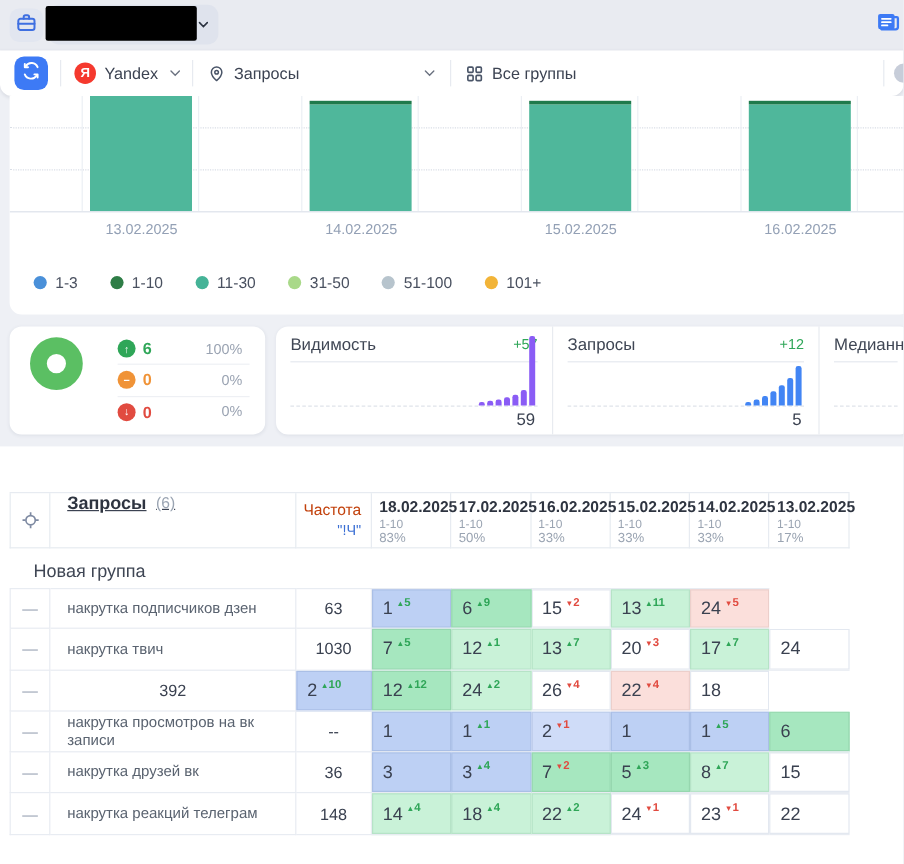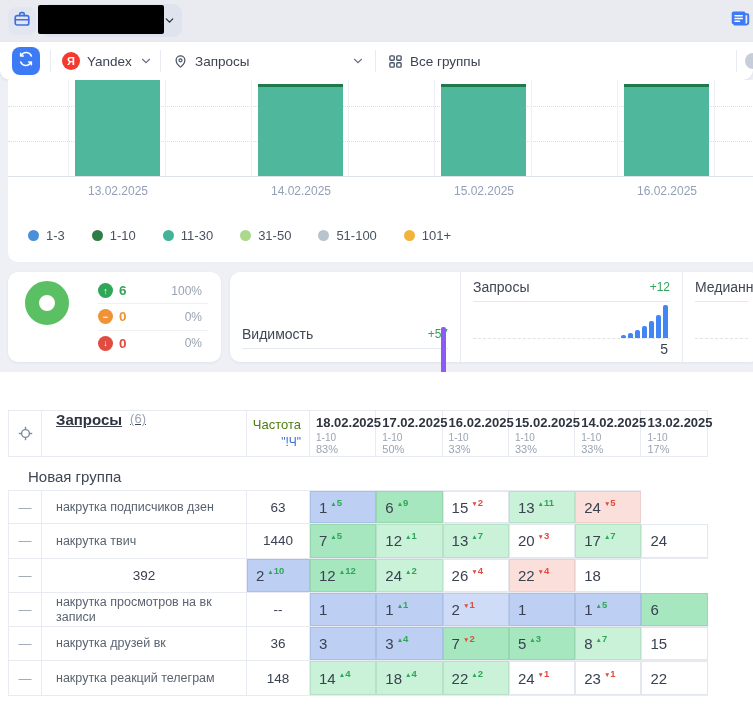--- a/index.html
+++ b/index.html
@@ -66,21 +66,21 @@
 
   .tgrid { display:grid; grid-template-columns:34px 205px 63px repeat(6,66.3px); }
   .thead { position:absolute; left:8px; top:38px; border-top:1px solid #e7ebf1; }
   .thead > div { height:46px; border-right:1px solid #e7ebf1; border-bottom:1px solid #e7ebf1; }
   .thead > div:first-child { border-left:1px solid #e7ebf1; }
   .hc-target { display:flex; align-items:center; justify-content:center; cursor:pointer; }
   .hc-queries { display:flex; align-items:flex-start; padding-left:14px; gap:8px;text-decoration:underline; }
   .hc-queries b { font-size:15px; color:#2e3440; }
   .hc-queries span { font-size:13px; color:#9aa4b2; }
   .hc-freq { text-align:right; padding:6px 8px 0 0; }
-  .hc-freq .fl { font-size:13px; color:#4d7c0f; }
+  .hc-freq .fl { font-size:13px; color:#c2410c; }
   .hc-freq .fs { font-size:12px; color:#3b6fd4; margin-top:3px; cursor:pointer; }
   .hc-date { padding:4px 0 0 6px; cursor:pointer; }
   .hc-date .d { font-size:13px; font-weight:bold; color:#2e3440; white-space:nowrap; }
   .hc-date .r { font-size:10px; color:#9aa4b2; margin-top:2px; }
   .hc-date .p { font-size:11px; color:#9aa4b2; }
 
   .group-row { position:absolute; left:28px; top:96px; font-size:15px; color:#3f4654; }
   .tbody { position:absolute; left:8px; top:118px; }
   .trow > div { height:34.3px; border-bottom:1px solid #e8ecf2; }
   .trow:first-child > div { border-top:1px solid #e8ecf2; }
@@ -245,21 +245,21 @@
           <span class="pct">0%</span>
         </div>
         <div class="dstat">
           <span class="ic" style="background: rgb(225, 75, 64);">↓</span>
           <span class="val" style="color: rgb(225, 75, 64);">0</span>
           <span class="pct">0%</span>
         </div>
       </div>
   </div>
   <div class="card metrics-card" id="metrics">
-      <div class="metric" style="width: 230px; margin-top: 47px;">
+      <div class="metric" style="width: 230px;">
         <div class="mhead">
           <span class="mtitle">Видимость</span>
           <span class="mdelta">+57</span>
         </div>
         <div class="dash-base"></div>
         <div class="mini-bars">
           <i style="height: 3px; background: rgb(138, 92, 245);"></i>
           <i style="height: 4px; background: rgb(138, 92, 245);"></i>
           <i style="height: 5px; background: rgb(138, 92, 245);"></i>
           <i style="height: 7px; background: rgb(138, 92, 245);"></i>
@@ -371,21 +371,21 @@
             <span class="delta up"><i>▲</i>11</span>
           </div>
           <div class="dcell bg-red-light">
             <span class="pos">24</span>
             <span class="delta down"><i>▼</i>5</span>
           </div>
         </div>
         <div class="tgrid trow">
           <div class="c-dash">—</div>
           <div class="c-query">накрутка твич</div>
-          <div class="c-freq">1440</div>
+          <div class="c-freq">1030</div>
           <div class="dcell bg-green">
             <span class="pos">7</span>
             <span class="delta up"><i>▲</i>5</span>
           </div>
           <div class="dcell bg-green-light">
             <span class="pos">12</span>
             <span class="delta up"><i>▲</i>1</span>
           </div>
           <div class="dcell bg-green-light">
             <span class="pos">13</span>

